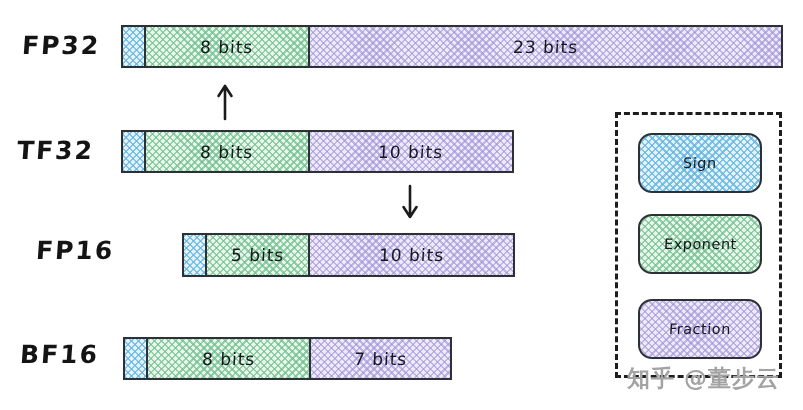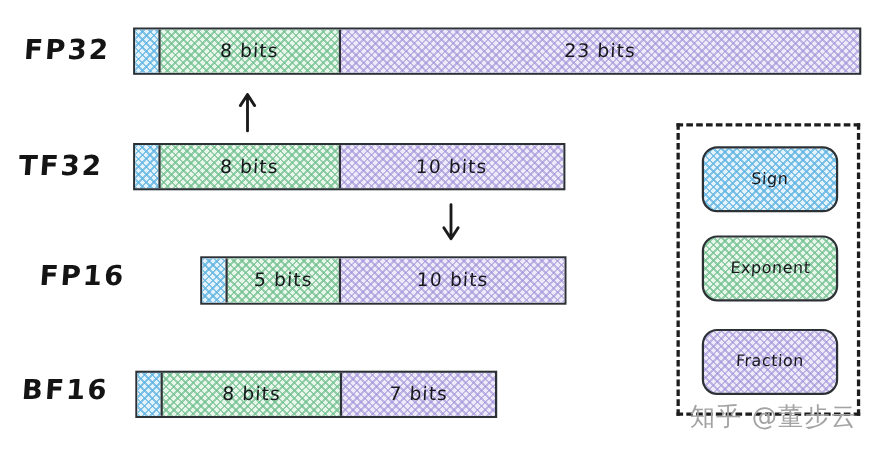--- a/index.html
+++ b/index.html
@@ -50,21 +50,21 @@
     border:3px dashed #1d1d1d;
   }
   .legend-item{
     position:absolute;left:20px;width:124px;height:60px;box-sizing:border-box;
     border:2px solid #2c3136;border-radius:14px;
     display:flex;align-items:center;justify-content:center;
   }
   .legend-item-label{font-size:14.5px;font-weight:500;letter-spacing:.5px;color:#17181c;transform:skewX(-3deg);}
   
   .watermark{
-    position:absolute;left:627px;top:363px;font-size:23px;font-weight:400;
+    position:absolute;left:627px;top:363px;font-size:23px;font-weight:700;
     color:#a3a3a3;letter-spacing:1px;white-space:nowrap;z-index:5;
   }
 </style>
 </head>
 <body>
 
 <div class="canvas">
 
   <div class="fmt-label" style="left:22px;top:31px;">FP32</div>
   <div class="bar" style="left:121px;top:25px;width:662px;height:43px;">

